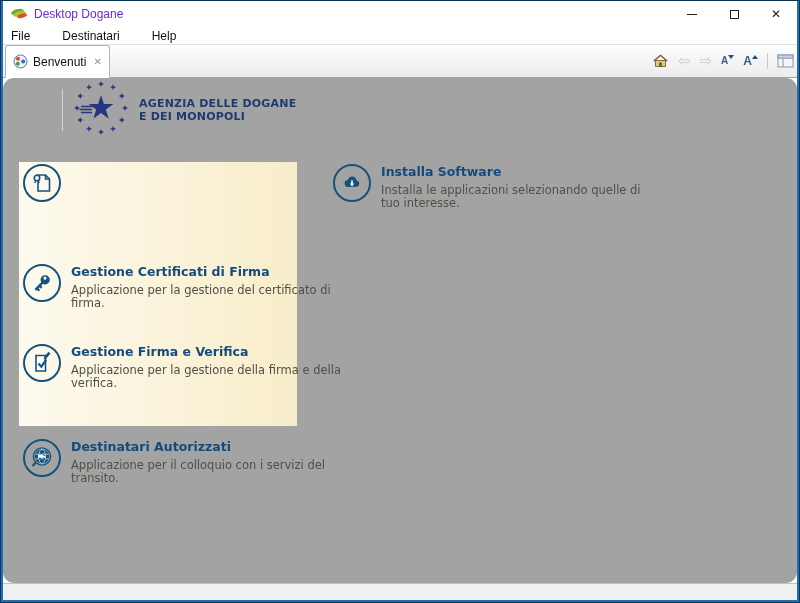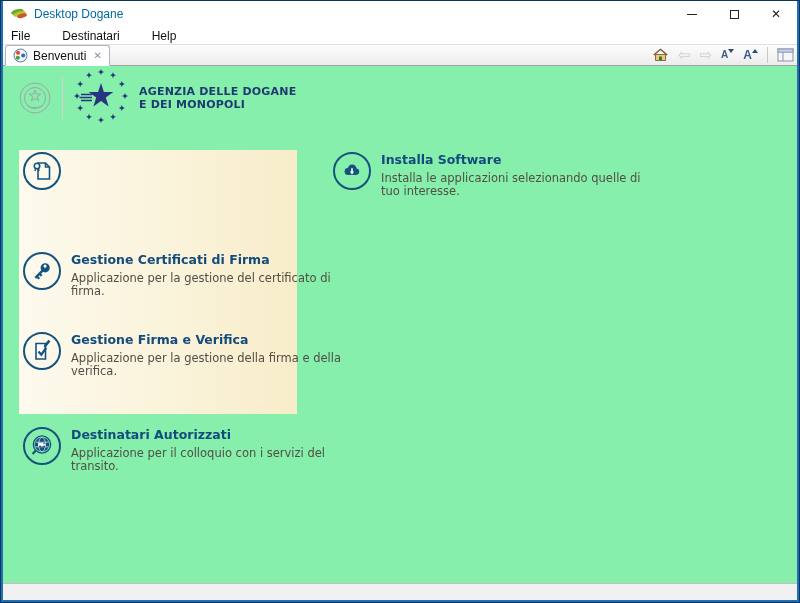--- a/index.html
+++ b/index.html
@@ -5,53 +5,53 @@
   * { margin:0; padding:0; box-sizing:border-box; }
   html,body { width:800px; height:603px; overflow:hidden; }
   body { background:#0b3459; font-family:"Liberation Sans", sans-serif; }
   .window { position:absolute; left:1px; top:1px; width:798px; height:601px;
             background:#fff; border-left:2px solid #1d6fb8; border-right:2px solid #1d6fb8;
             border-bottom:2px solid #1d6fb8; display:flex; flex-direction:column; }
 
   
   .titlebar { height:26px; flex:none; display:flex; align-items:center; background:#fff; padding-left:7px; }
   .app-icon { width:18px; height:16px; margin-right:6px; flex:none; }
-  .title-text { font-size:12px; color:#0369a1; }
+  .title-text { font-size:12px; color:#6d28d9; }
   .win-controls { margin-left:auto; display:flex; height:100%; }
   .wbtn { width:42px; height:100%; display:flex; align-items:center; justify-content:center;
           color:#222; font-size:12px; cursor:default; }
   .min-shape { width:10px; height:1px; background:#222; display:block; }
   .max-shape { width:9px; height:9px; border:1px solid #222; display:block; }
 
   
   .menubar { height:17px; flex:none; display:flex; align-items:center; gap:32px; padding-left:8px;
              background:#fff; font-size:12px; color:#111; }
   .menu-item { cursor:default; }
 
   
-  .tabrow { height:22px; flex:none; display:flex; align-items:stretch;
+  .tabrow { height:34px; flex:none; display:flex; align-items:stretch;
             background:linear-gradient(#fdfdfd,#ececec); border-top:1px solid #e0e0e0;
             border-bottom:1px solid #a3a3a3; }
   .tab { display:flex; align-items:center; gap:5px; padding:0 7px; margin-left:2px; margin-bottom:-1px;
          background:#fff; border:1px solid #aeb4c2; border-bottom:1px solid #fff;
          border-radius:3px 3px 0 0; font-size:12px; color:#111; }
   .tab-close { color:#8a8f9a; font-size:10px; margin-left:2px; }
   .toolbar { margin-left:auto; display:flex; align-items:center; gap:9px; padding-right:3px; }
   .tbtn { display:flex; align-items:flex-start; cursor:default; }
   .arrow-glyph { font-size:15px; color:#c6cad2; line-height:16px; }
   .aletter { font-weight:bold; font-size:12px; color:#3c5a8c; line-height:14px; }
   .aletter.small { font-size:10px; line-height:14px; }
   .tri { width:0; height:0; border-left:3px solid transparent; border-right:3px solid transparent; margin-top:1px; }
   .tri.down { border-top:4px solid #2c4a7c; }
   .tri.up { border-bottom:4px solid #2c4a7c; }
   .tool-sep { width:1px; height:16px; background:#c8c8c8; }
 
   
-  .content { position:relative; flex:1; background:#86efac; overflow:hidden;
-             font-family:"DejaVu Sans", sans-serif; }
+  .content { position:relative; flex:1; background:#a3a3a3; overflow:hidden;
+             font-family:"DejaVu Sans", sans-serif;border-radius:11px; }
   .brand { position:absolute; left:14px; top:2px; height:60px; display:flex; align-items:center; gap:9px; }
   .brand-sep { width:1px; height:42px; background:#d2d2d2; }
   .brand-text { font-weight:bold; font-size:11px; line-height:13.5px; color:#1e3a70; letter-spacing:.2px; }
   .highlight { position:absolute; left:16px; top:84px; width:278px; height:264px;
                background:linear-gradient(90deg,#fdfaee 0%,#f8edca 100%); }
 
   .item { position:absolute; display:flex; gap:10px; align-items:flex-start; }
   .item-icon { flex:none; width:38px; height:38px; border:2.5px solid #15537f; border-radius:50%;
                display:flex; align-items:center; justify-content:center; background:transparent; }
   .item-text { width:272px; }

